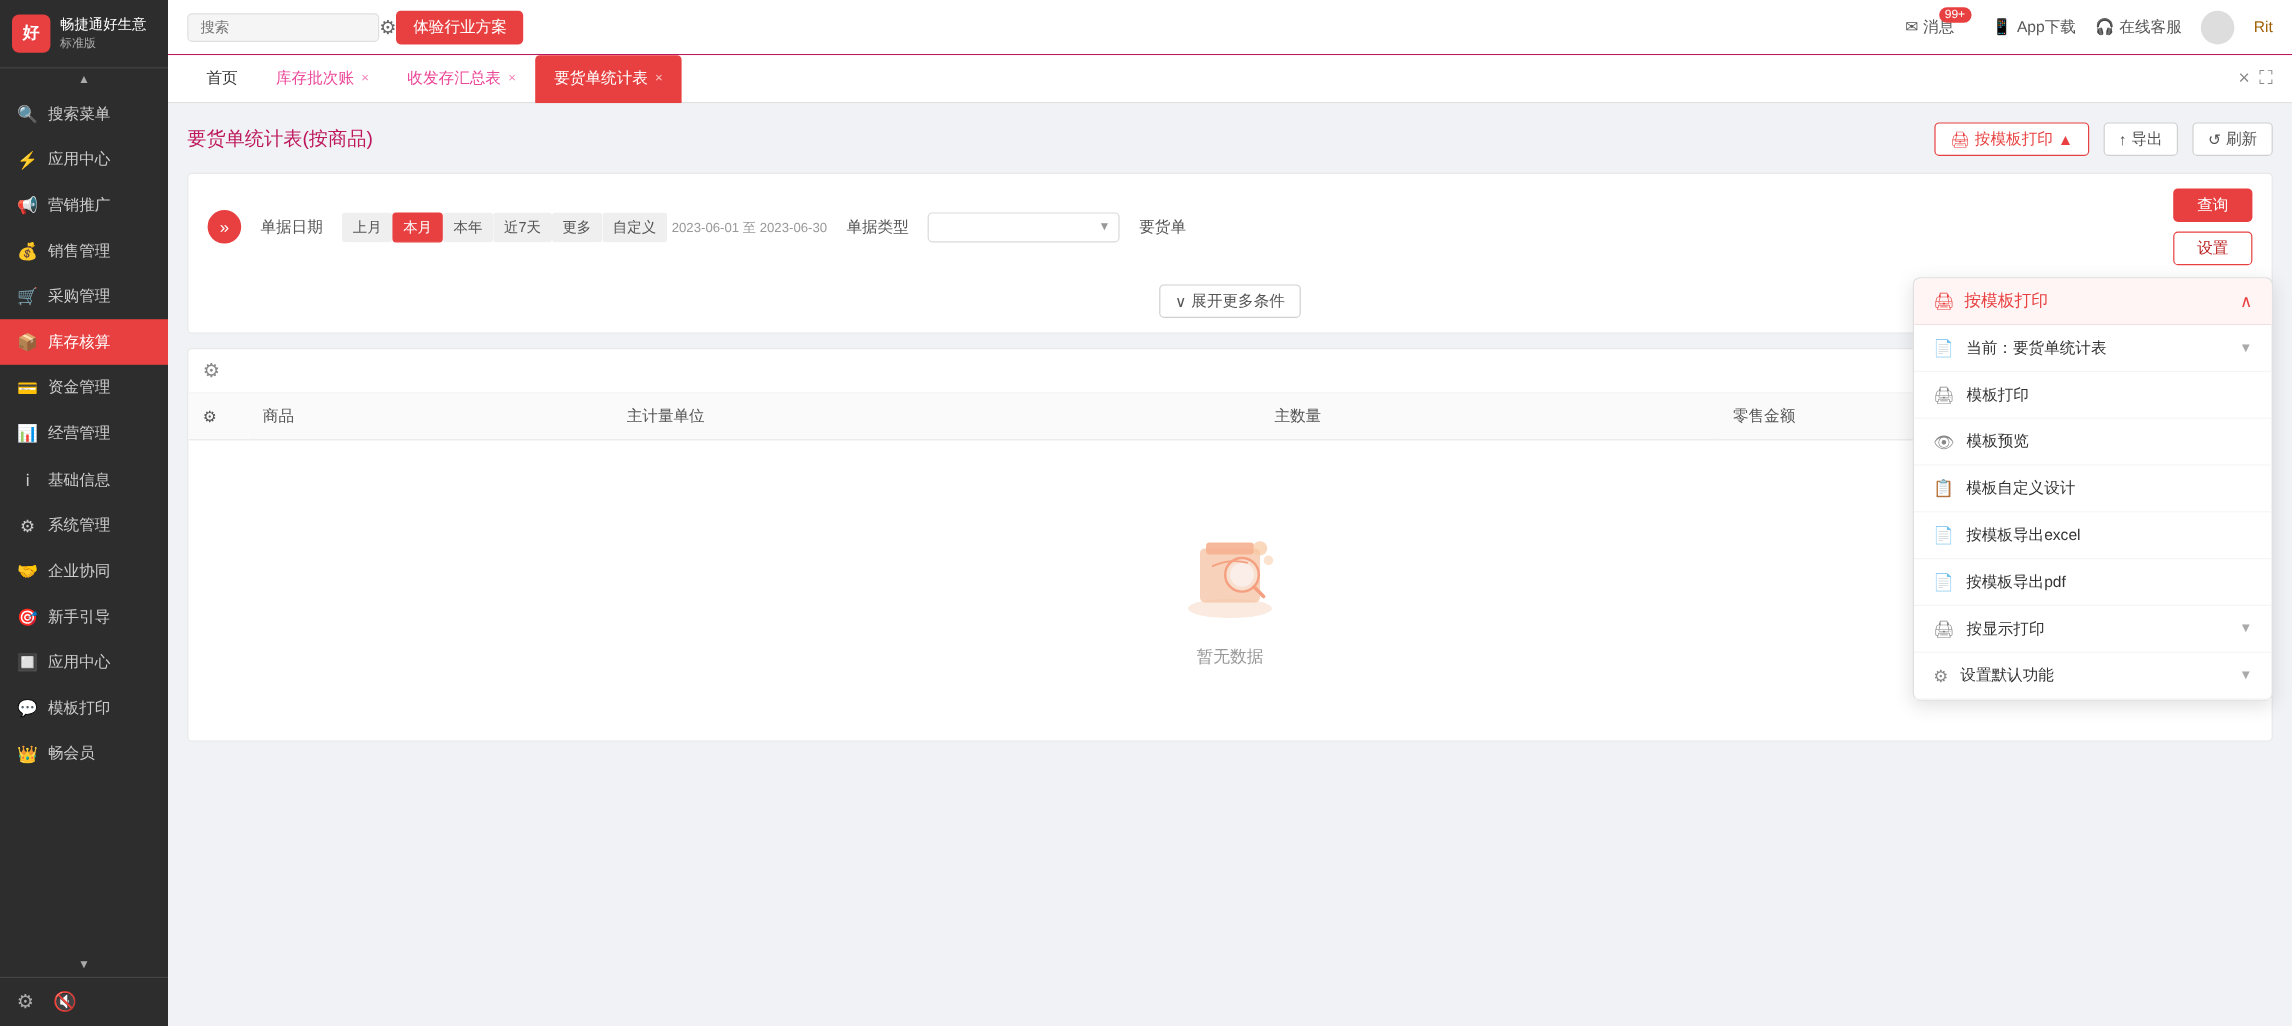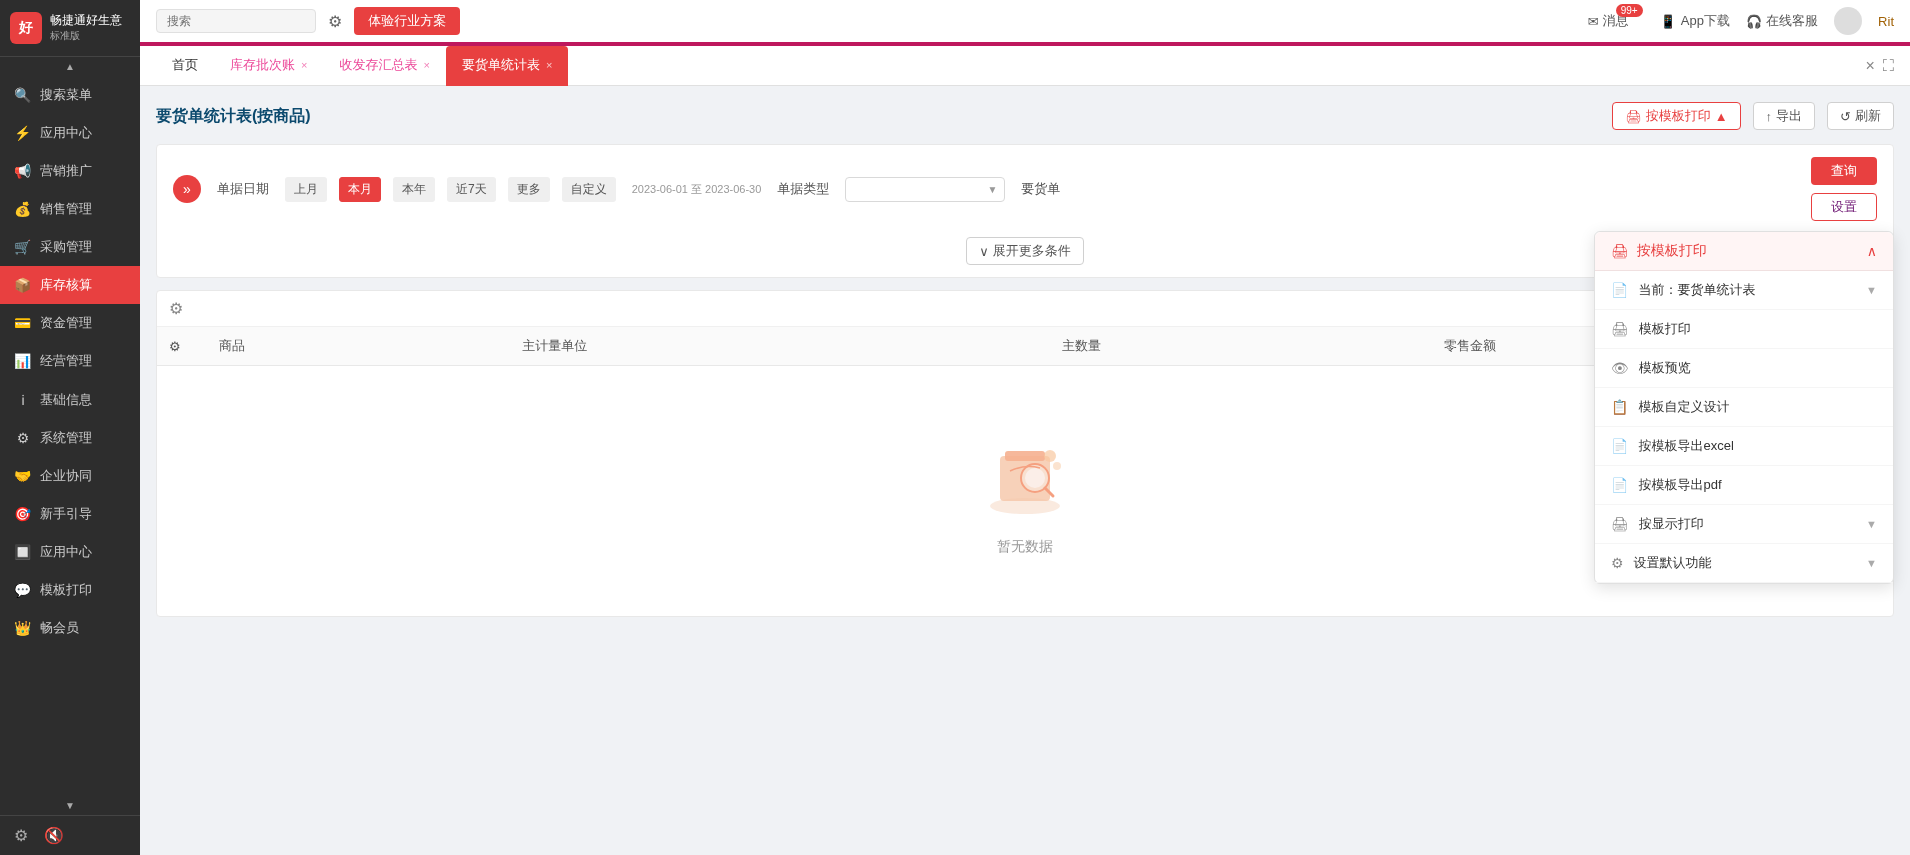--- a/index.html
+++ b/index.html
@@ -58,22 +58,21 @@
       overflow: hidden;
     }
 
     
     .topbar {
       height: 46px;
       background: #fff;
       display: flex;
       align-items: center;
       padding: 0 16px;
-      gap: 12px;
-      border-bottom: 4px solid #be185d;
+      border-bottom: 1px solid #be185d;
       flex-shrink: 0;
     }
     .topbar-search {
       background: #f5f5f5;
       border: 1px solid #e0e0e0;
       border-radius: 4px;
       padding: 4px 10px;
       width: 160px;
       font-size: 12px;
       color: #999;
@@ -140,21 +139,21 @@
       overflow: auto;
       padding: 16px;
       position: relative;
     }
 
     
     .page-header {
       display: flex; align-items: center; justify-content: space-between;
       margin-bottom: 14px;
     }
-    .page-title { font-size: 16px; font-weight: bold; color: #0c4a6e; }
+    .page-title { font-size: 16px; font-weight: normal; color: #be185d; }
     .page-actions { display: flex; align-items: center; gap: 12px; }
     .btn-print {
       color: #e84040; border: 1px solid #e84040; background: #fff;
       border-radius: 4px; padding: 4px 12px; cursor: pointer; font-size: 13px;
       display: flex; align-items: center; gap: 4px;
     }
     .btn-export {
       color: #555; border: 1px solid #d0d0d0; background: #fff;
       border-radius: 4px; padding: 4px 12px; cursor: pointer; font-size: 13px;
       display: flex; align-items: center; gap: 4px;
@@ -176,21 +175,21 @@
     .filter-row {
       display: flex; align-items: center; gap: 16px; flex-wrap: nowrap;
     }
     .filter-expand-btn {
       width: 28px; height: 28px;
       background: #e84040; color: #fff;
       border-radius: 50%; display: flex; align-items: center; justify-content: center;
       cursor: pointer; flex-shrink: 0; font-size: 14px;
     }
     .filter-label { color: #555; font-size: 13px; white-space: nowrap; }
-    .date-options { display: flex; align-items: center; gap: 12px; }
+    .date-options { display: flex; align-items: center; gap: 0; }
     .date-btn {
       padding: 3px 8px; border-radius: 3px; cursor: pointer; font-size: 12px;
       border: 1px solid transparent; color: #555;
     }
     .date-btn.active { background: #e84040; color: #fff; border-color: #e84040; }
     .date-range { font-size: 11px; color: #999; margin-left: 4px; }
     .filter-select {
       border: 1px solid #d9d9d9; border-radius: 4px; padding: 4px 24px 4px 8px;
       font-size: 13px; color: #555; background: #fff; cursor: pointer;
       appearance: none; min-width: 160px;
@@ -295,21 +294,21 @@
     .current-left { display: flex; align-items: center; gap: 10px; }
     .current-label { color: #333; }
 
     
     .btn-query {
       background: #e84040; color: #fff;
       border: none; border-radius: 4px;
       padding: 5px 20px; font-size: 13px; cursor: pointer;
     }
     .btn-settings {
-      color: #701a75; border: 1px solid #e84040; background: #fff;
+      color: #b91c1c; border: 1px solid #e84040; background: #fff;
       border-radius: 4px; padding: 4px 14px; font-size: 13px; cursor: pointer;
     }
 
     
     .sidebar-nav::-webkit-scrollbar { width: 4px; }
     .sidebar-nav::-webkit-scrollbar-thumb { background: #555; border-radius: 2px; }
   </style>
 </head>
 <body>
 

